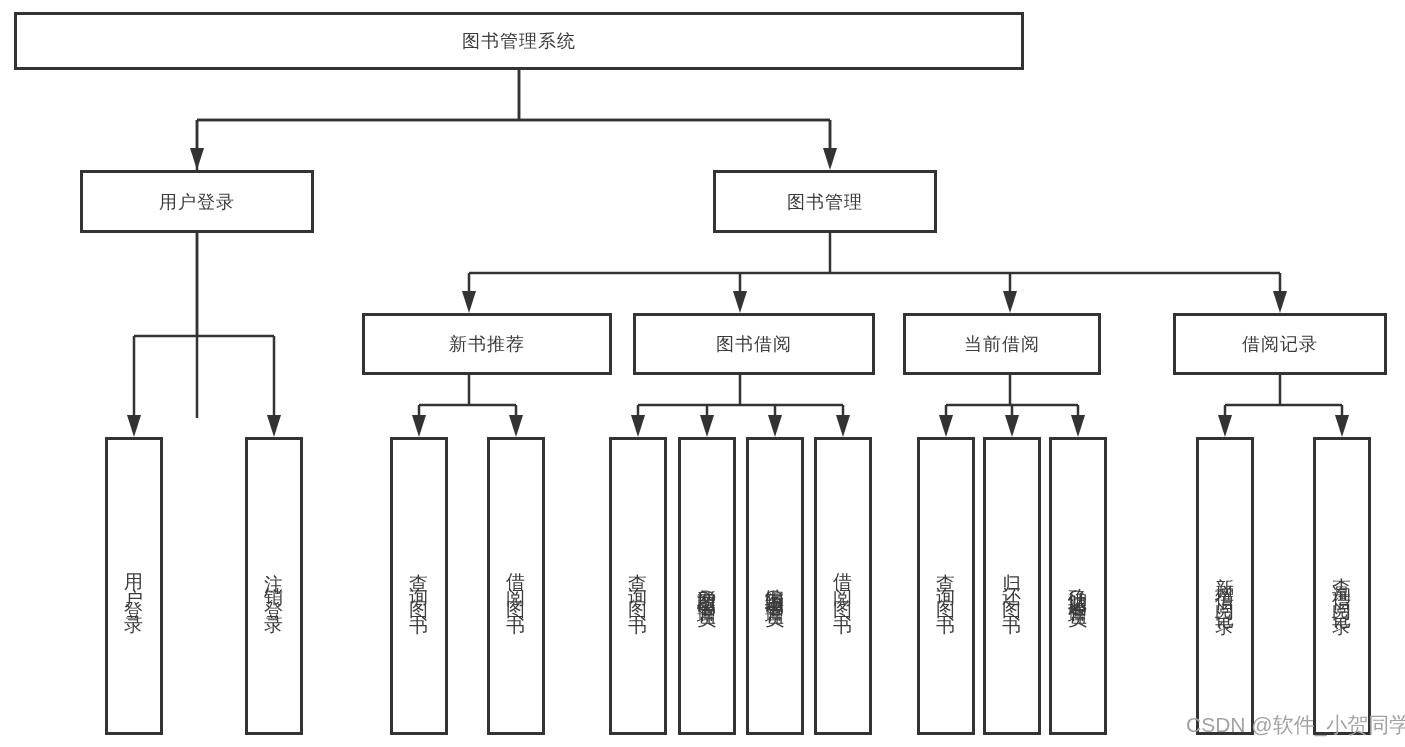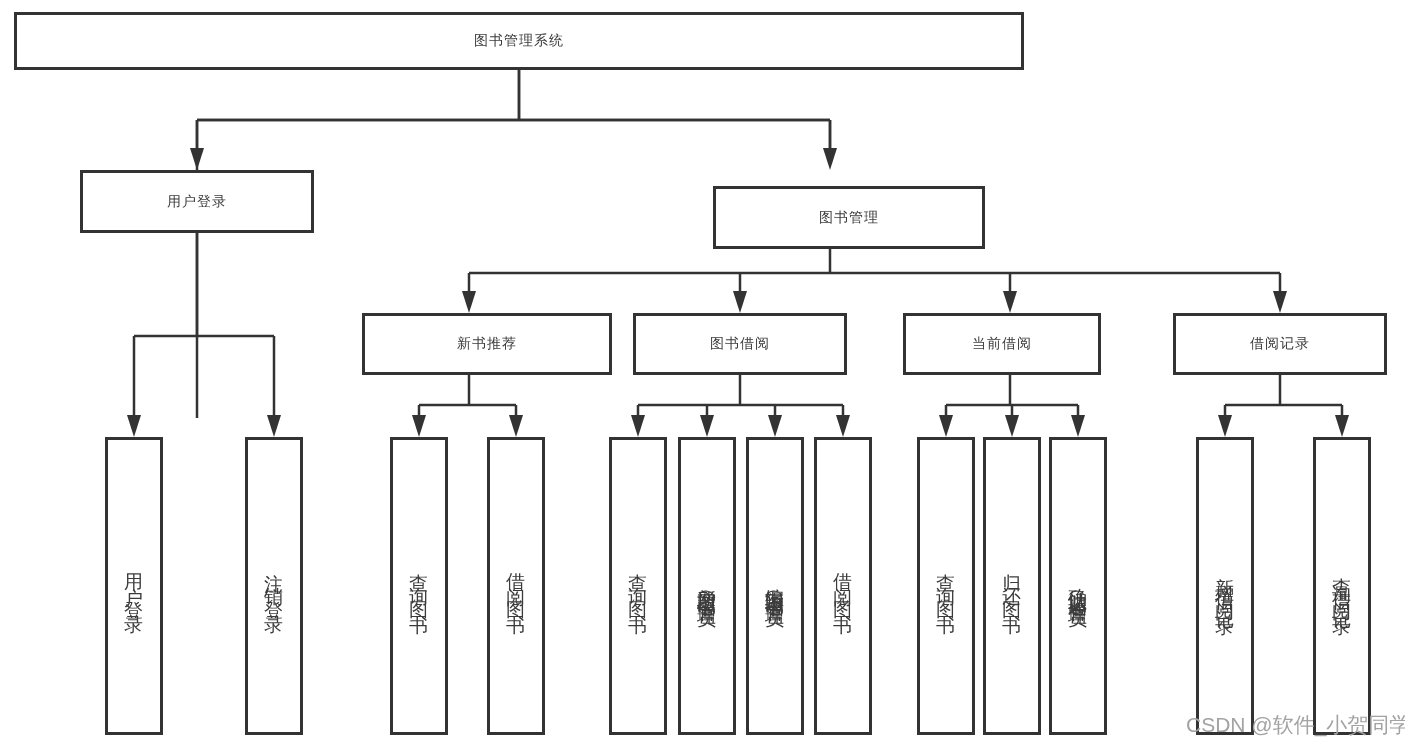--- a/index.html
+++ b/index.html
@@ -5,26 +5,26 @@
   html,body{margin:0;padding:0;background:#ffffff;}
   #stage{
     position:relative;width:1405px;height:747px;background:#ffffff;
     font-family:"Liberation Sans","DejaVu Sans",sans-serif;overflow:hidden;
   }
   .node{
     position:absolute;background:#ffffff;border:3px solid #333333;
     display:flex;align-items:center;justify-content:center;
     box-sizing:border-box;color:#3b3b3b;
   }
-  .node-h{font-size:14px;letter-spacing:1px;}
+  .node-h{font-size:18px;letter-spacing:1px;}
   .root{left:14px;top:12px;width:1010px;height:58px;}
   .l2a{left:80px;top:170px;width:234px;height:63px;}
-  .l2b{left:713px;top:186px;width:272px;height:63px;}
+  .l2b{left:713px;top:170px;width:224px;height:63px;}
   .l3a{left:362px;top:313px;width:250px;height:62px;}
-  .l3b{left:633px;top:313px;width:214px;height:62px;justify-content:center;}
+  .l3b{left:633px;top:313px;width:242px;height:62px;justify-content:center;}
   .l3c{left:903px;top:313px;width:198px;height:62px;}
   .l3d{left:1173px;top:313px;width:214px;height:62px;}
   .leaf{top:437px;width:58px;height:298px;}
   .leaf span{
     writing-mode:vertical-rl;text-orientation:mixed;
     font-size:19px;color:#3b3b3b;line-height:1;
   }
   .sp-wide span{letter-spacing:14px;}
   .sp-mid span{letter-spacing:8px;}
   .sp-tight span{letter-spacing:3px;}

